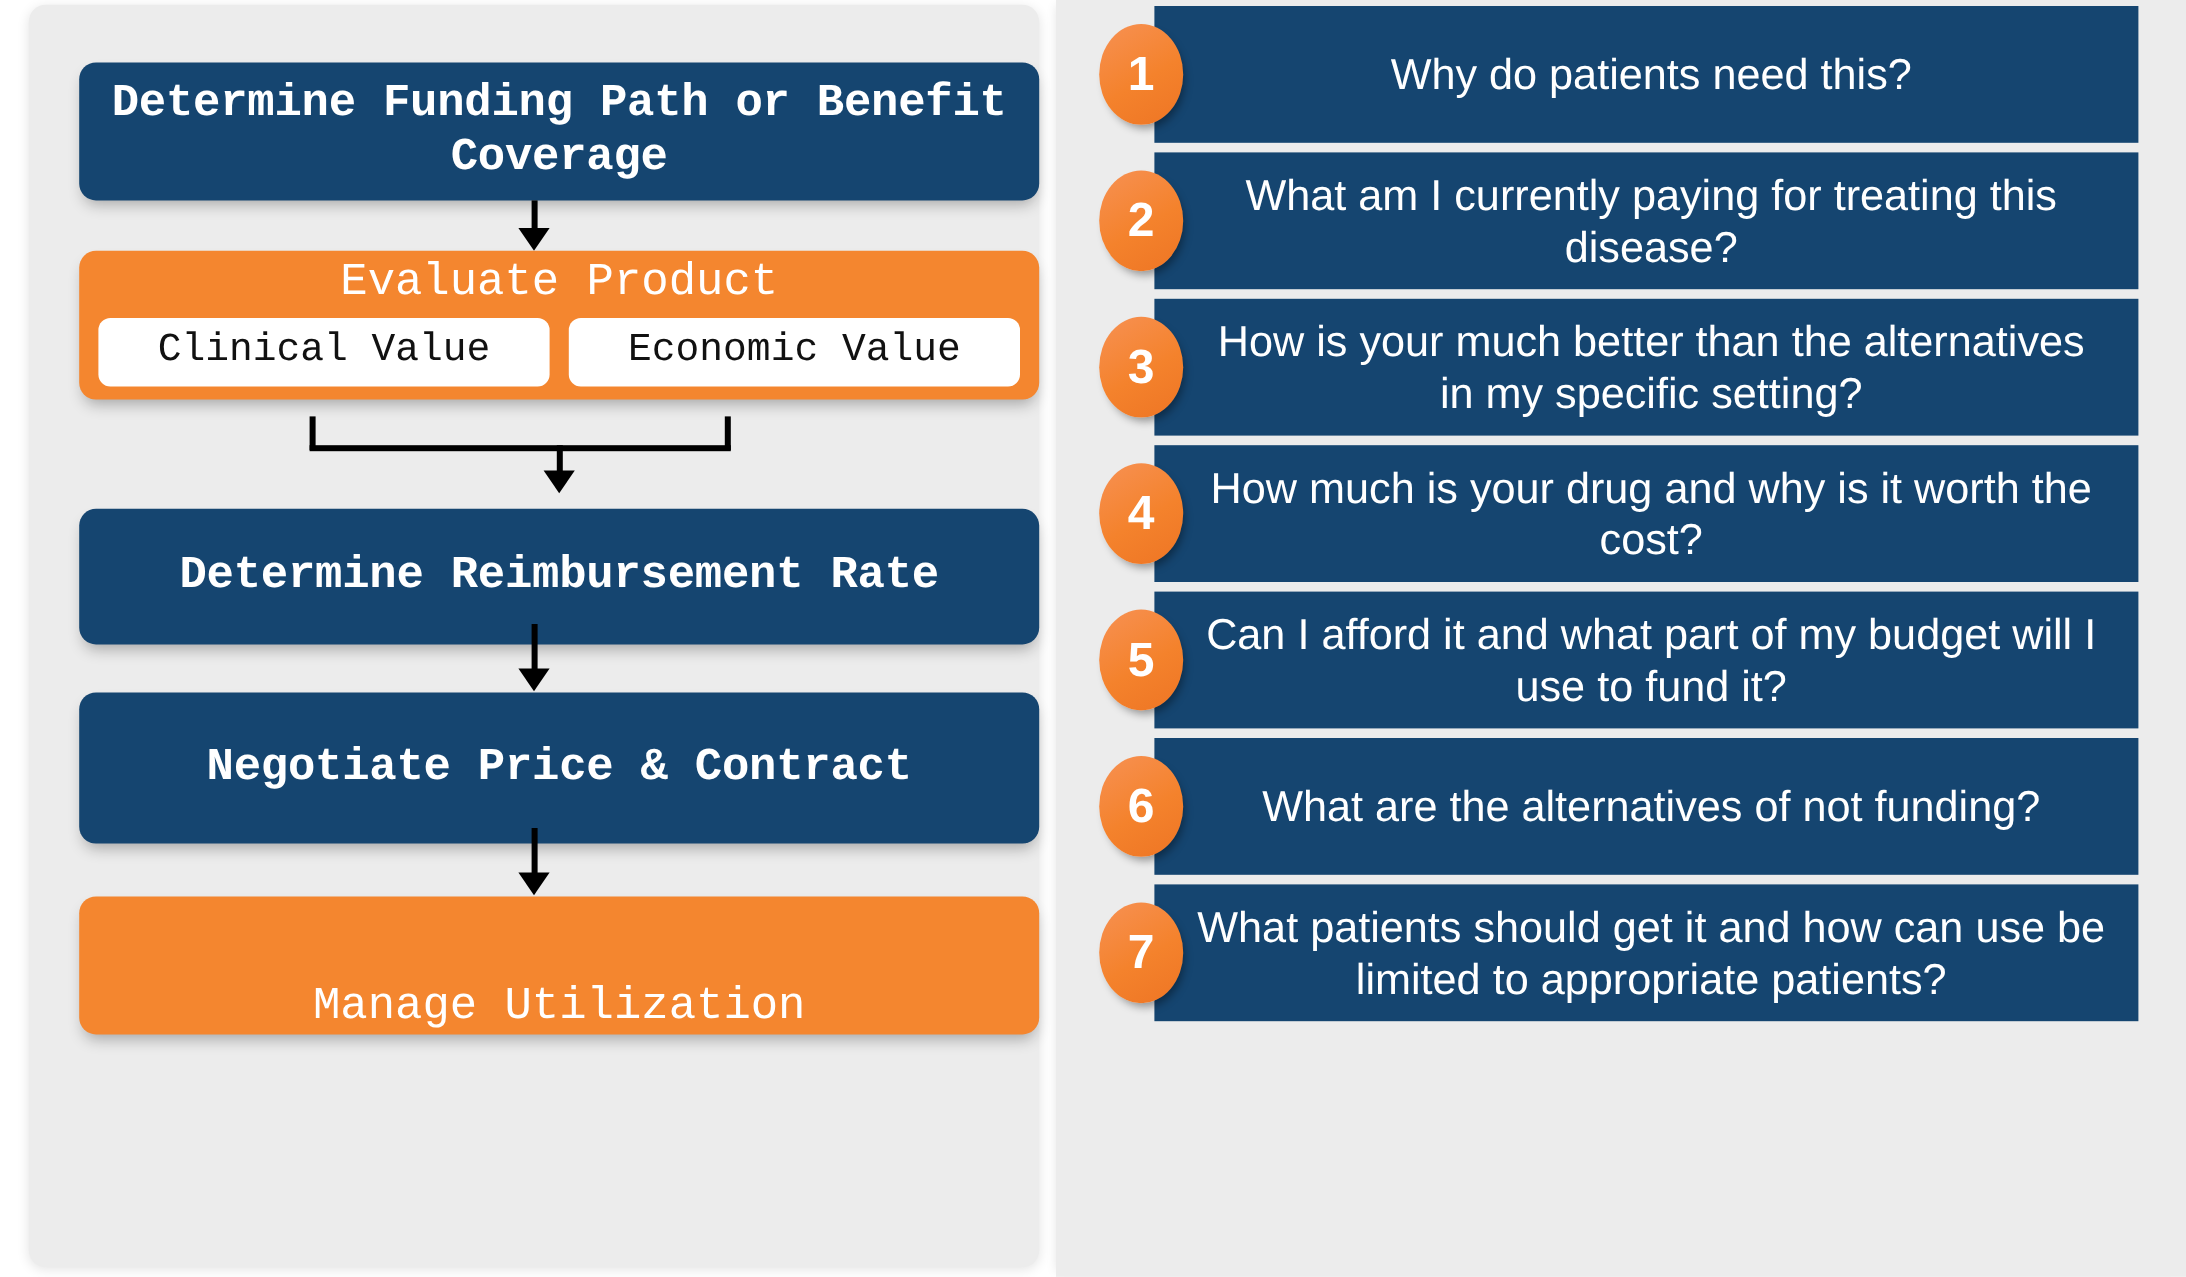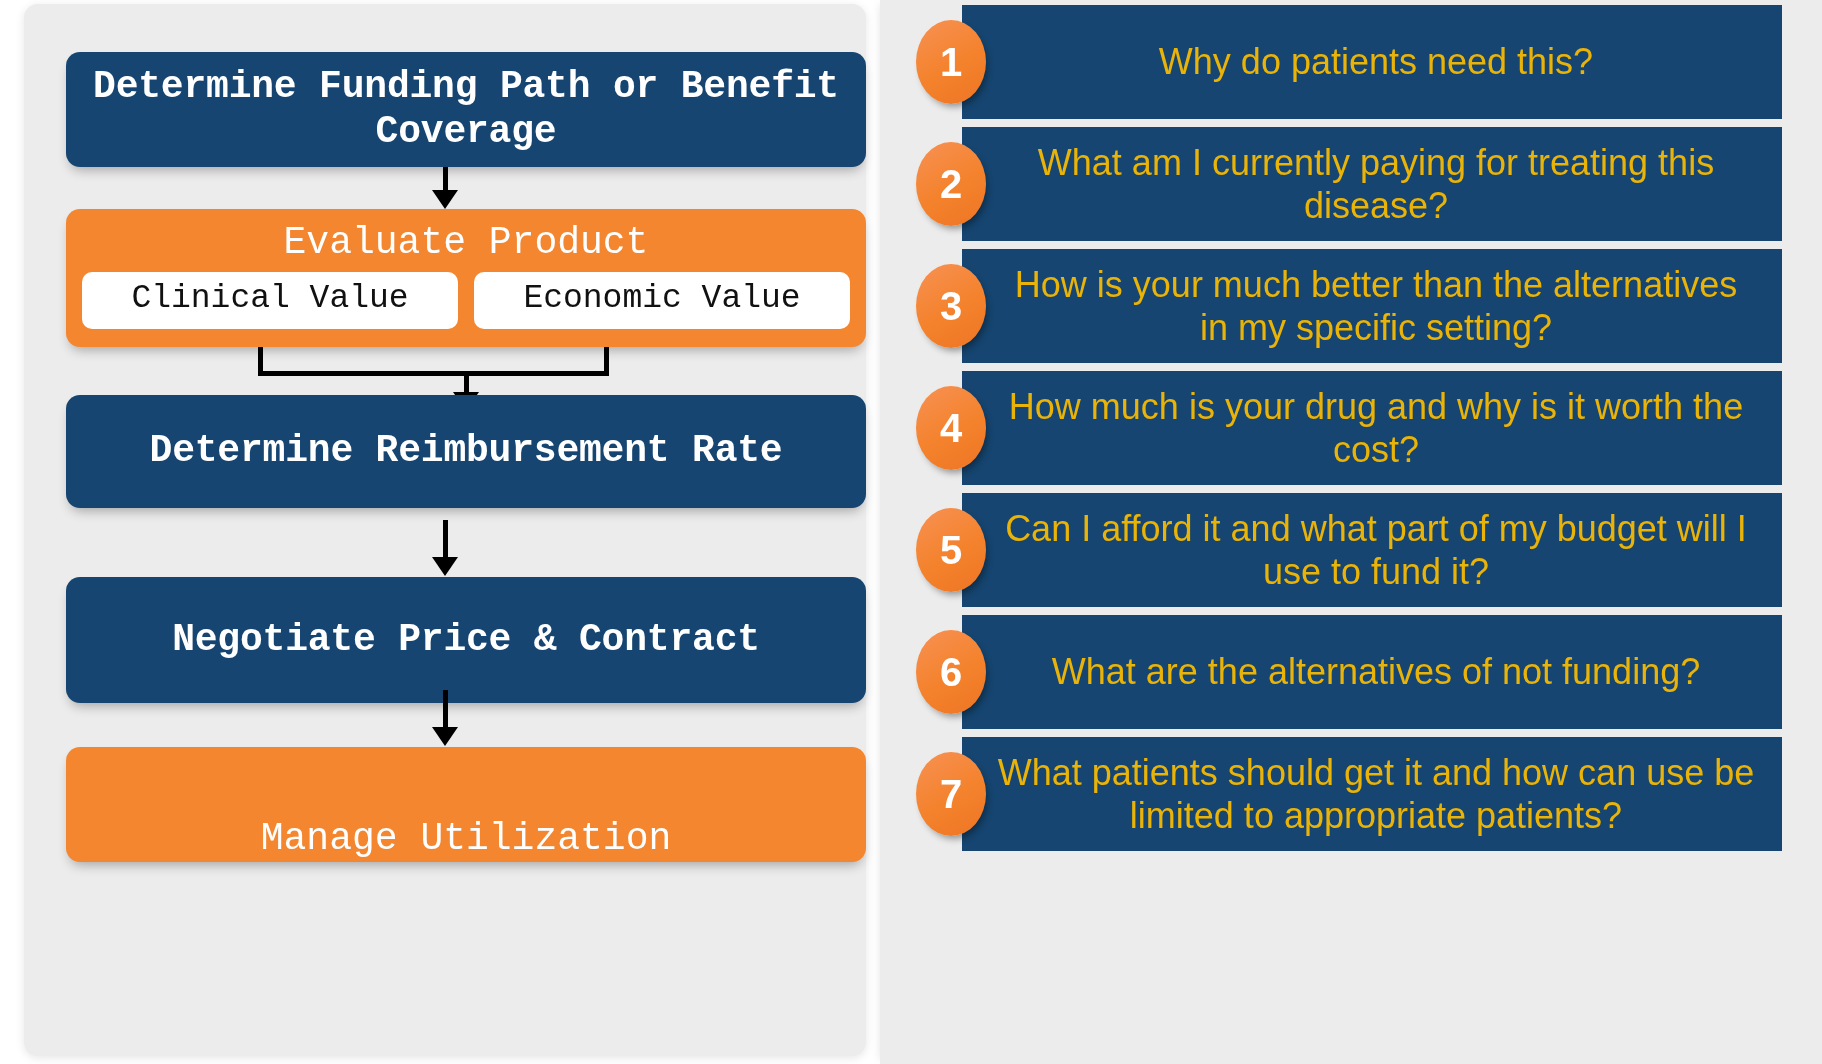--- a/index.html
+++ b/index.html
@@ -65,22 +65,22 @@
   }
   .node-title-light {
     font-size: 38px;
     font-weight: 400;
     line-height: 1.18;
     padding: 0 24px;
   }
 
   
   #node-funding  { top: 0px;   height: 115px; }
-  #node-evaluate { top: 157px; height: 138px; padding-top: 6px; }
-  #node-reimb    { top: 343px; height: 113px; }
+  #node-evaluate { top: 157px; height: 124px; padding-top: 6px; }
+  #node-reimb    { top: 372px; height: 113px; }
   #node-negotiate{ top: 525px; height: 126px; }
   #node-manage   { top: 695px; height: 115px; justify-content: flex-end; }
 
   .subbox-row {
     display: flex;
     gap: 16px;
     width: 100%;
     box-sizing: border-box;
     padding: 6px 16px 12px 16px;
     justify-content: center;
@@ -210,21 +210,21 @@
     box-shadow: 3px 5px 7px -2px rgba(0,0,0,0.38);
     display: flex;
     align-items: center;
     justify-content: center;
     color: #ffffff;
     font-size: 40px;
     font-weight: 700;
     z-index: 3;
   }
   .q-text {
-    color: #eab308;
+    color: #ffffff;
     font-size: 36px;
     font-weight: 400;
     line-height: 1.2;
     text-align: center;
     padding: 0 26px 0 34px;
   }
 </style>
 </head>
 <body>
 

